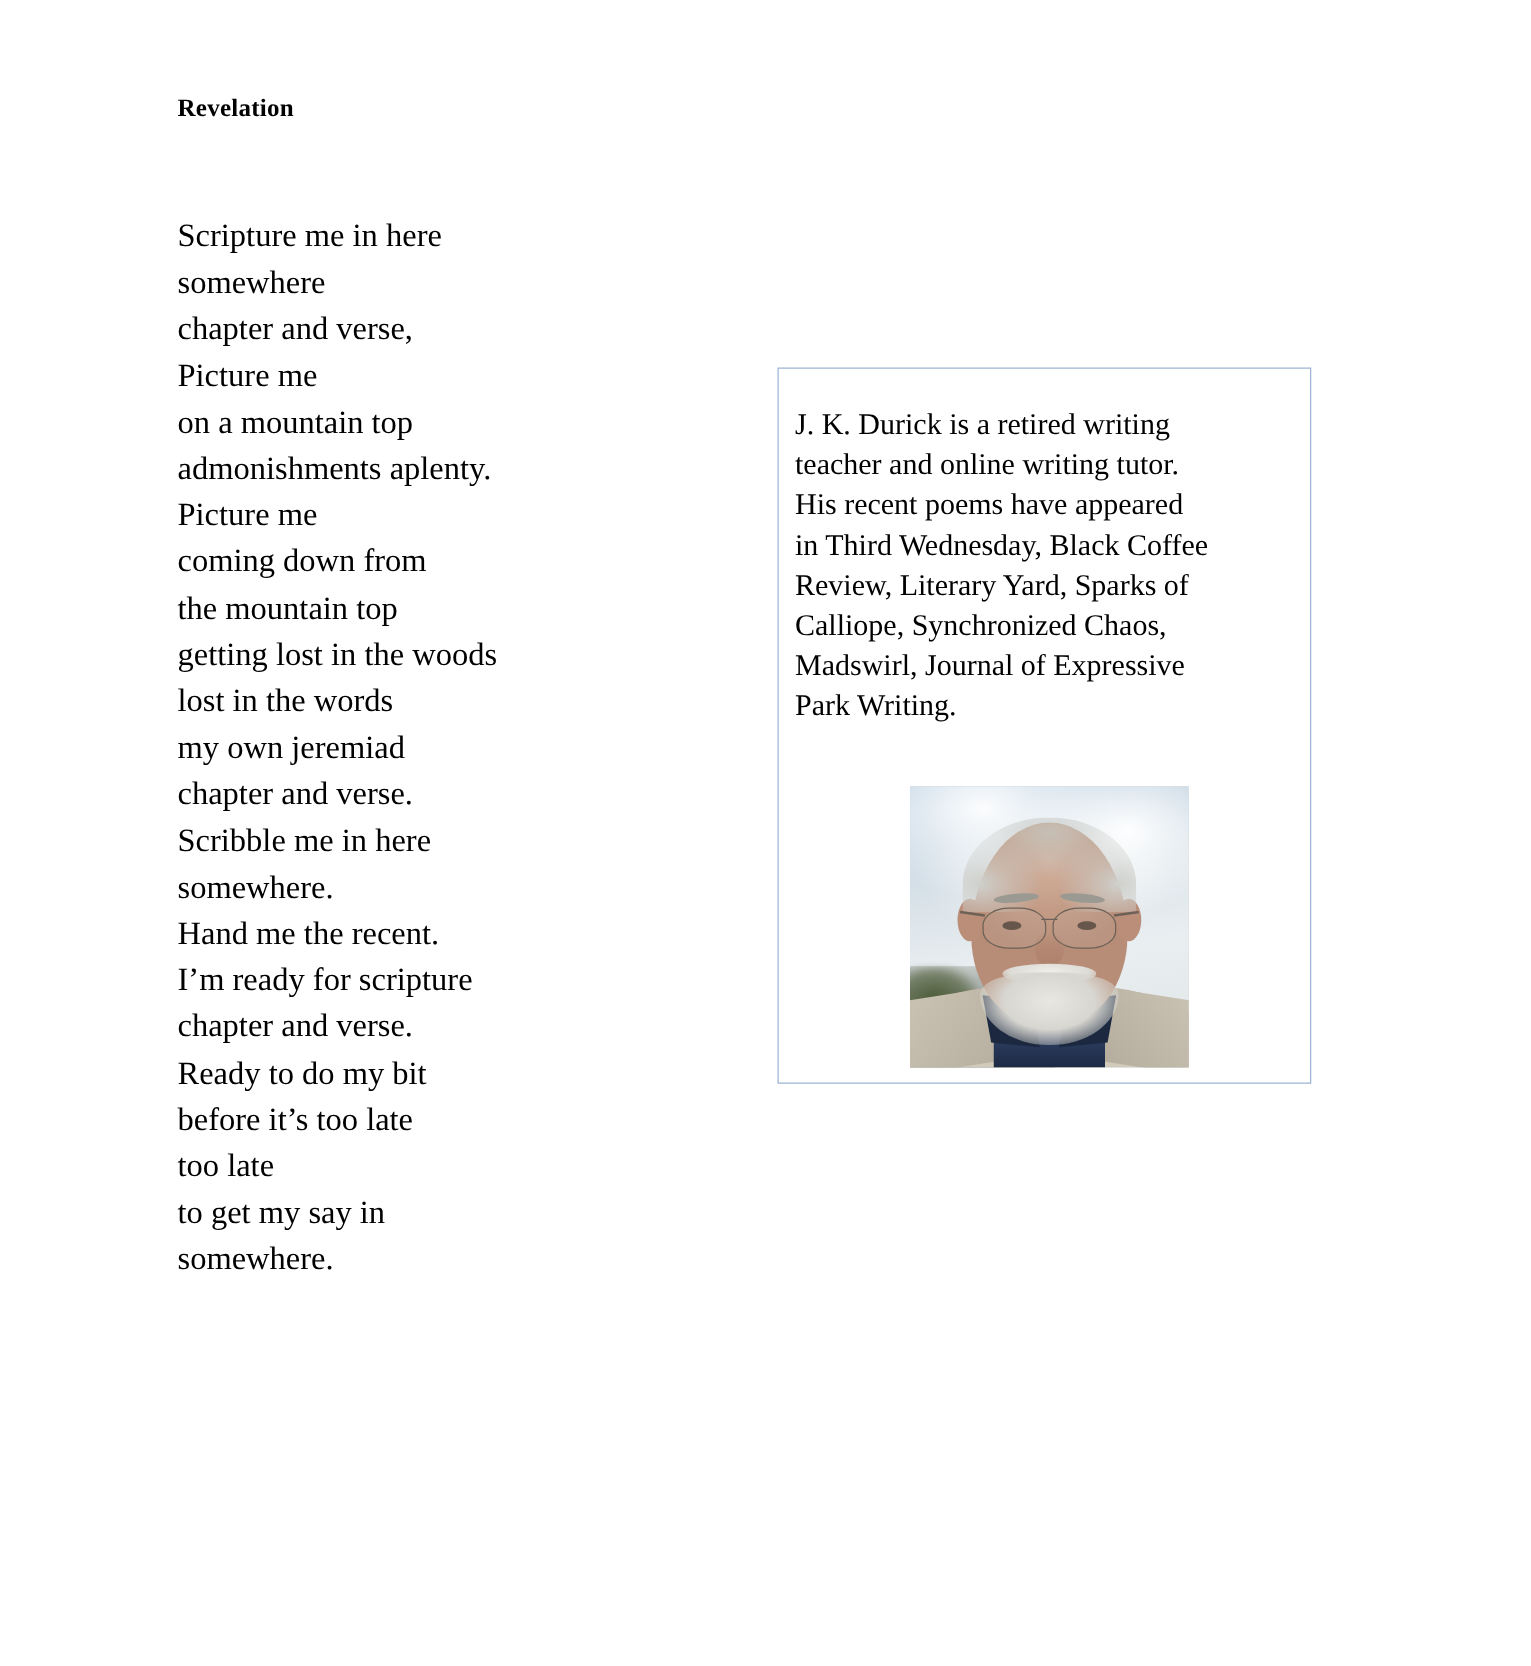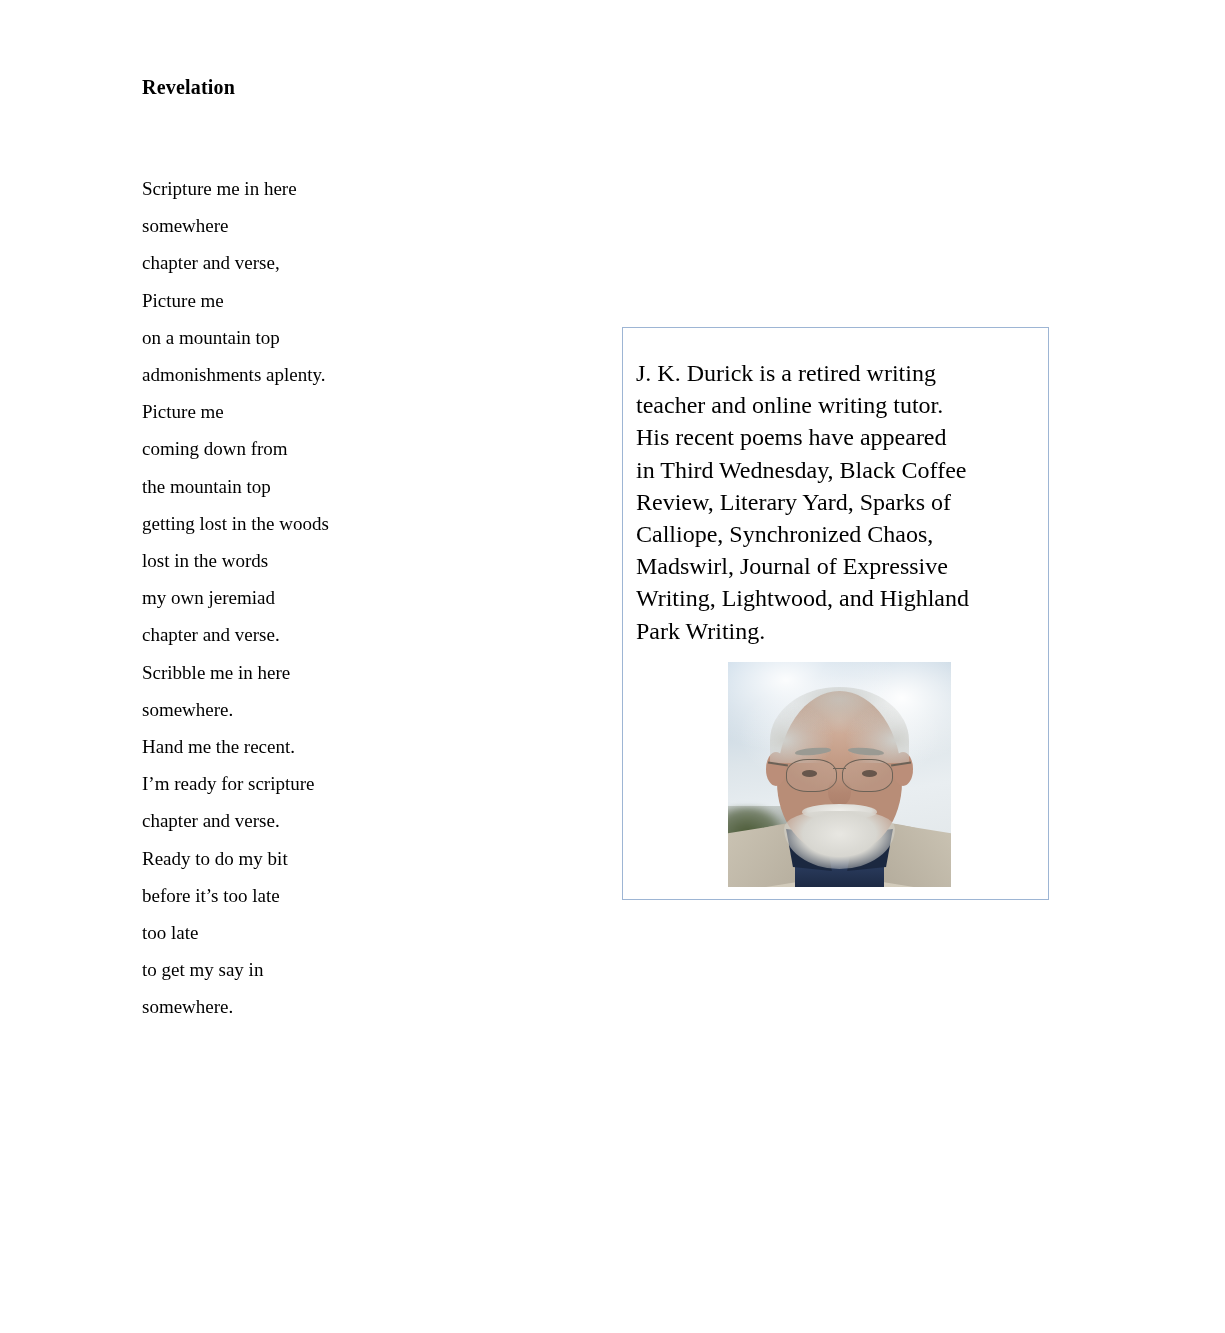--- a/index.html
+++ b/index.html
@@ -30,30 +30,30 @@
     letter-spacing: 0.2px;
     margin: 0;
   }
   #poem-body {
     margin: 0;
     padding: 0;
     list-style: none;
     margin-top: 68px;
   }
   #poem-body li {
-    font-size: 19px;
+    font-size: 26px;
     line-height: 37.2px;
     white-space: pre;
   }
 
   
   #bio-box {
     position: absolute;
     left: 622px;
-    top: 327px;
+    top: 294px;
     width: 427px;
     height: 573px;
     box-sizing: border-box;
     border: 1px solid #9db5d4;
     background: #ffffff;
     padding-left: 20px;
   }
   #bio-text {
     margin: 0;
     padding: 0;
@@ -250,21 +250,20 @@
 <div id="bio-box">
 
   <ul id="bio-text">
     <li>J. K. Durick is a retired writing</li>
     <li>teacher and online writing tutor.</li>
     <li>His recent poems have appeared</li>
     <li>in Third Wednesday, Black Coffee</li>
     <li>Review, Literary Yard, Sparks of</li>
     <li>Calliope, Synchronized Chaos,</li>
     <li>Madswirl, Journal of Expressive</li>
-    <li>Writing, Lightwood, and Highland</li>
     <li>Park Writing.</li>
   </ul>
 
   <div id="author-photo">
     <div id="photo-blur">
       <div class="ph-layer ph-sky"></div>
       <div class="ph-layer ph-town"></div>
       <div class="ph-layer ph-town-spots"></div>
       <div class="ph-layer ph-greenery"></div>
 

